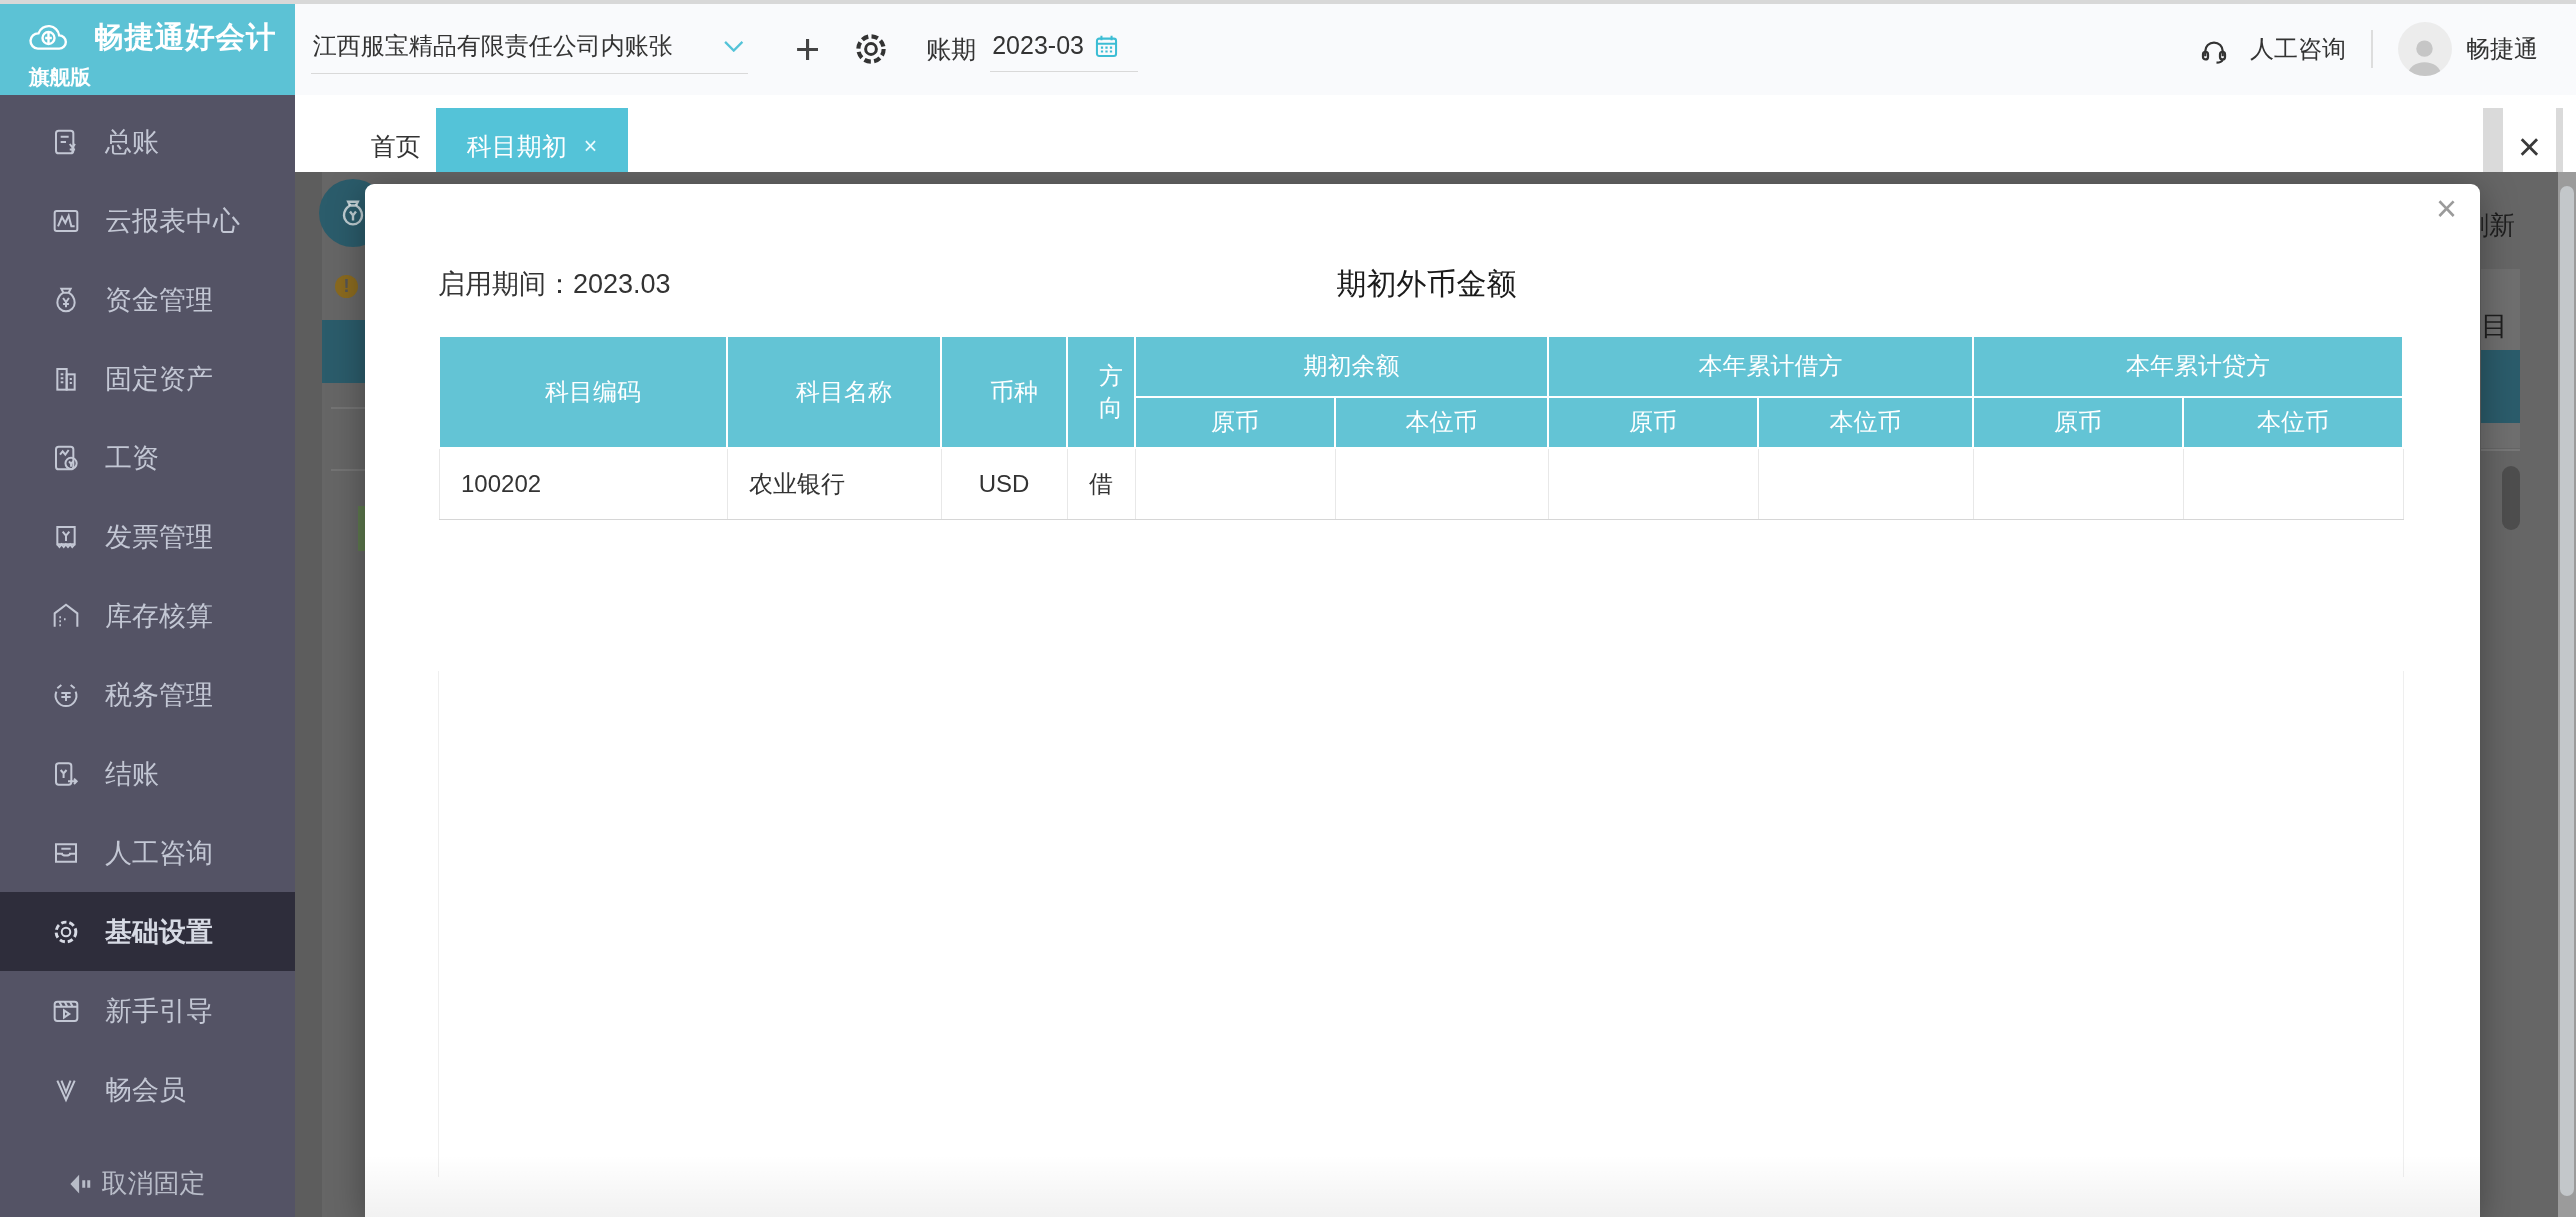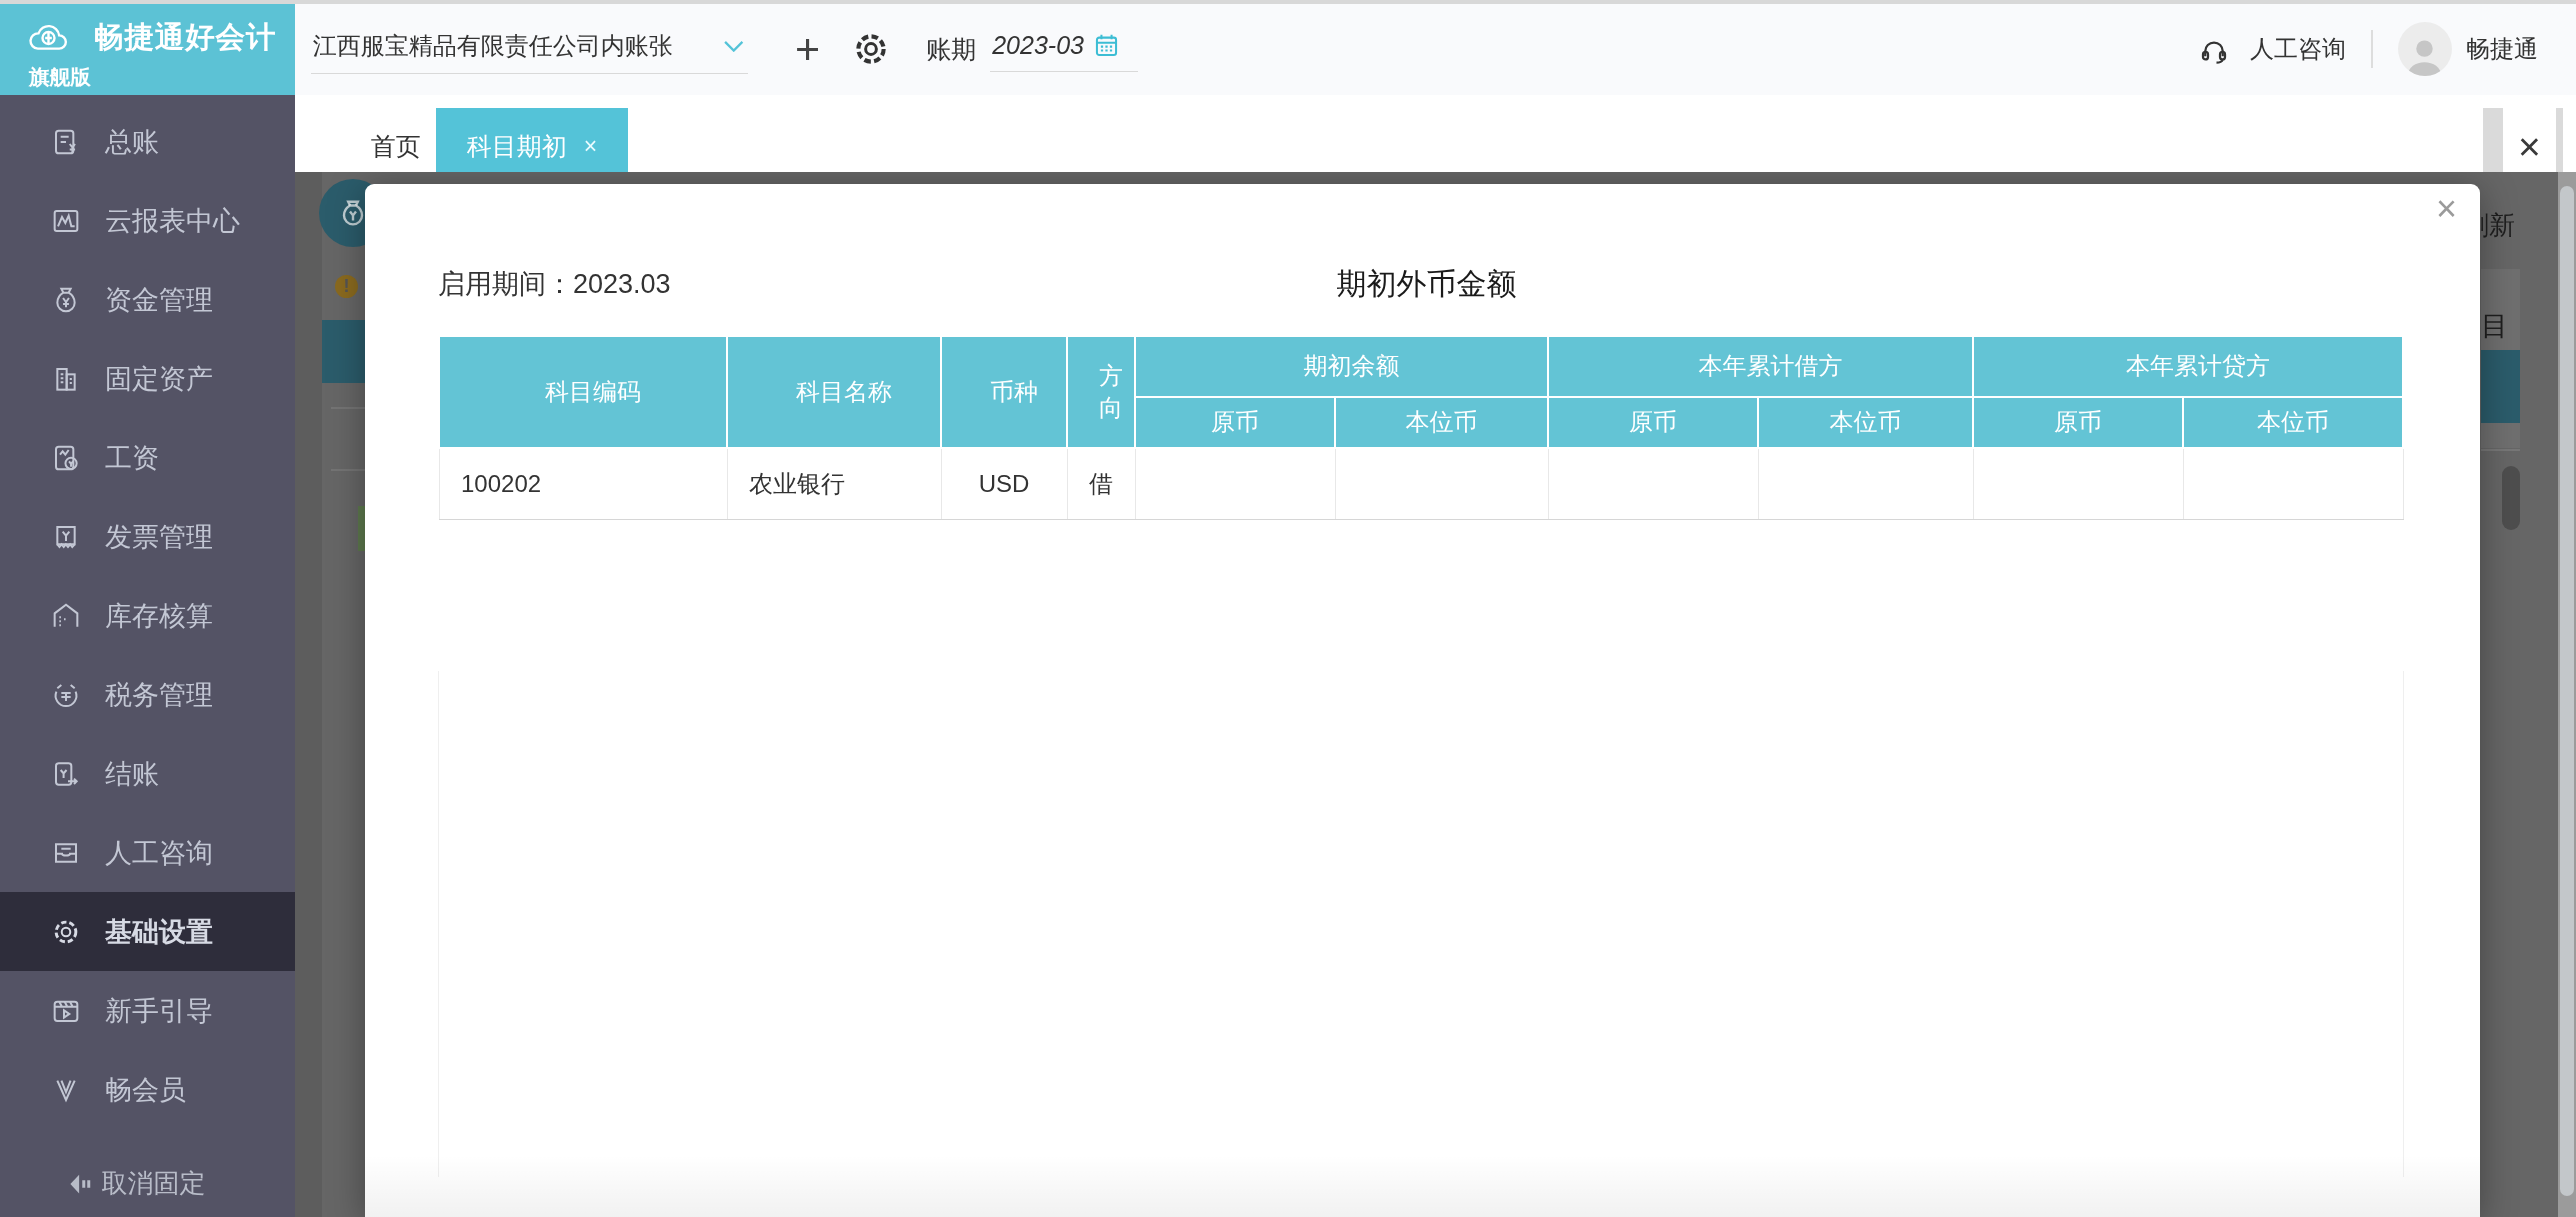--- a/index.html
+++ b/index.html
@@ -18,22 +18,22 @@
 
   
   .topbar { position:absolute; left:295px; top:3.6px; width:2281px; height:91px; background:#f9fafc;
             display:flex; align-items:center; padding-left:16px; }
   .company-select { display:flex; align-items:center; justify-content:space-between; width:437px;
                     border-bottom:1.8px solid #d9d9d9; padding:5.4px 3.6px 10.7px 1.8px; cursor:pointer;font-family:Liberation Mono, monospace; }
   .company-name { font-size:24px; color:#333; }
   .icon-plus { margin-left:47px; font-size:43px; font-weight:300; color:#444; line-height:1; cursor:pointer; }
   .icon-gear { margin-left:32px; cursor:pointer; display:flex; }
   .period-label { margin-left:36px; font-size:25px; color:#333; }
-  .period-input { margin-left:14.3px; display:flex; align-items:center; gap:9px; width:148px;
-                  border-bottom:1.8px solid #d9d9d9; padding:5.4px 1.8px 10.7px 1.8px; cursor:pointer;font-style:italic; }
+  .period-input { margin-left:14.3px; display:flex; align-items:flex-end; gap:9px; width:148px;
+                  border-bottom:1.8px solid #d9d9d9; padding:5.4px 1.8px 10.7px 1.8px; cursor:pointer; }
   .period-value { font-size:25px; color:#333; }
   .topbar-right { margin-left:auto; display:flex; align-items:center; margin-right:38px; }
   .support { display:flex; align-items:flex-end; gap:21px; cursor:pointer; }
   .support-label { font-size:24px; color:#333; }
   .v-divider { width:1.8px; height:38px; background:#ddd; margin:0 25px; }
   .avatar { width:54px; height:54px; border-radius:50%; background:#ececec; display:flex; align-items:flex-end; justify-content:center; overflow:hidden; cursor:pointer; }
   .username { margin-left:14.3px; font-size:24px; color:#333; }
 
   
   .sidebar { position:absolute; left:0; top:95px; width:295px; height:1122px; background:#545365; padding-top:7.2px; }

